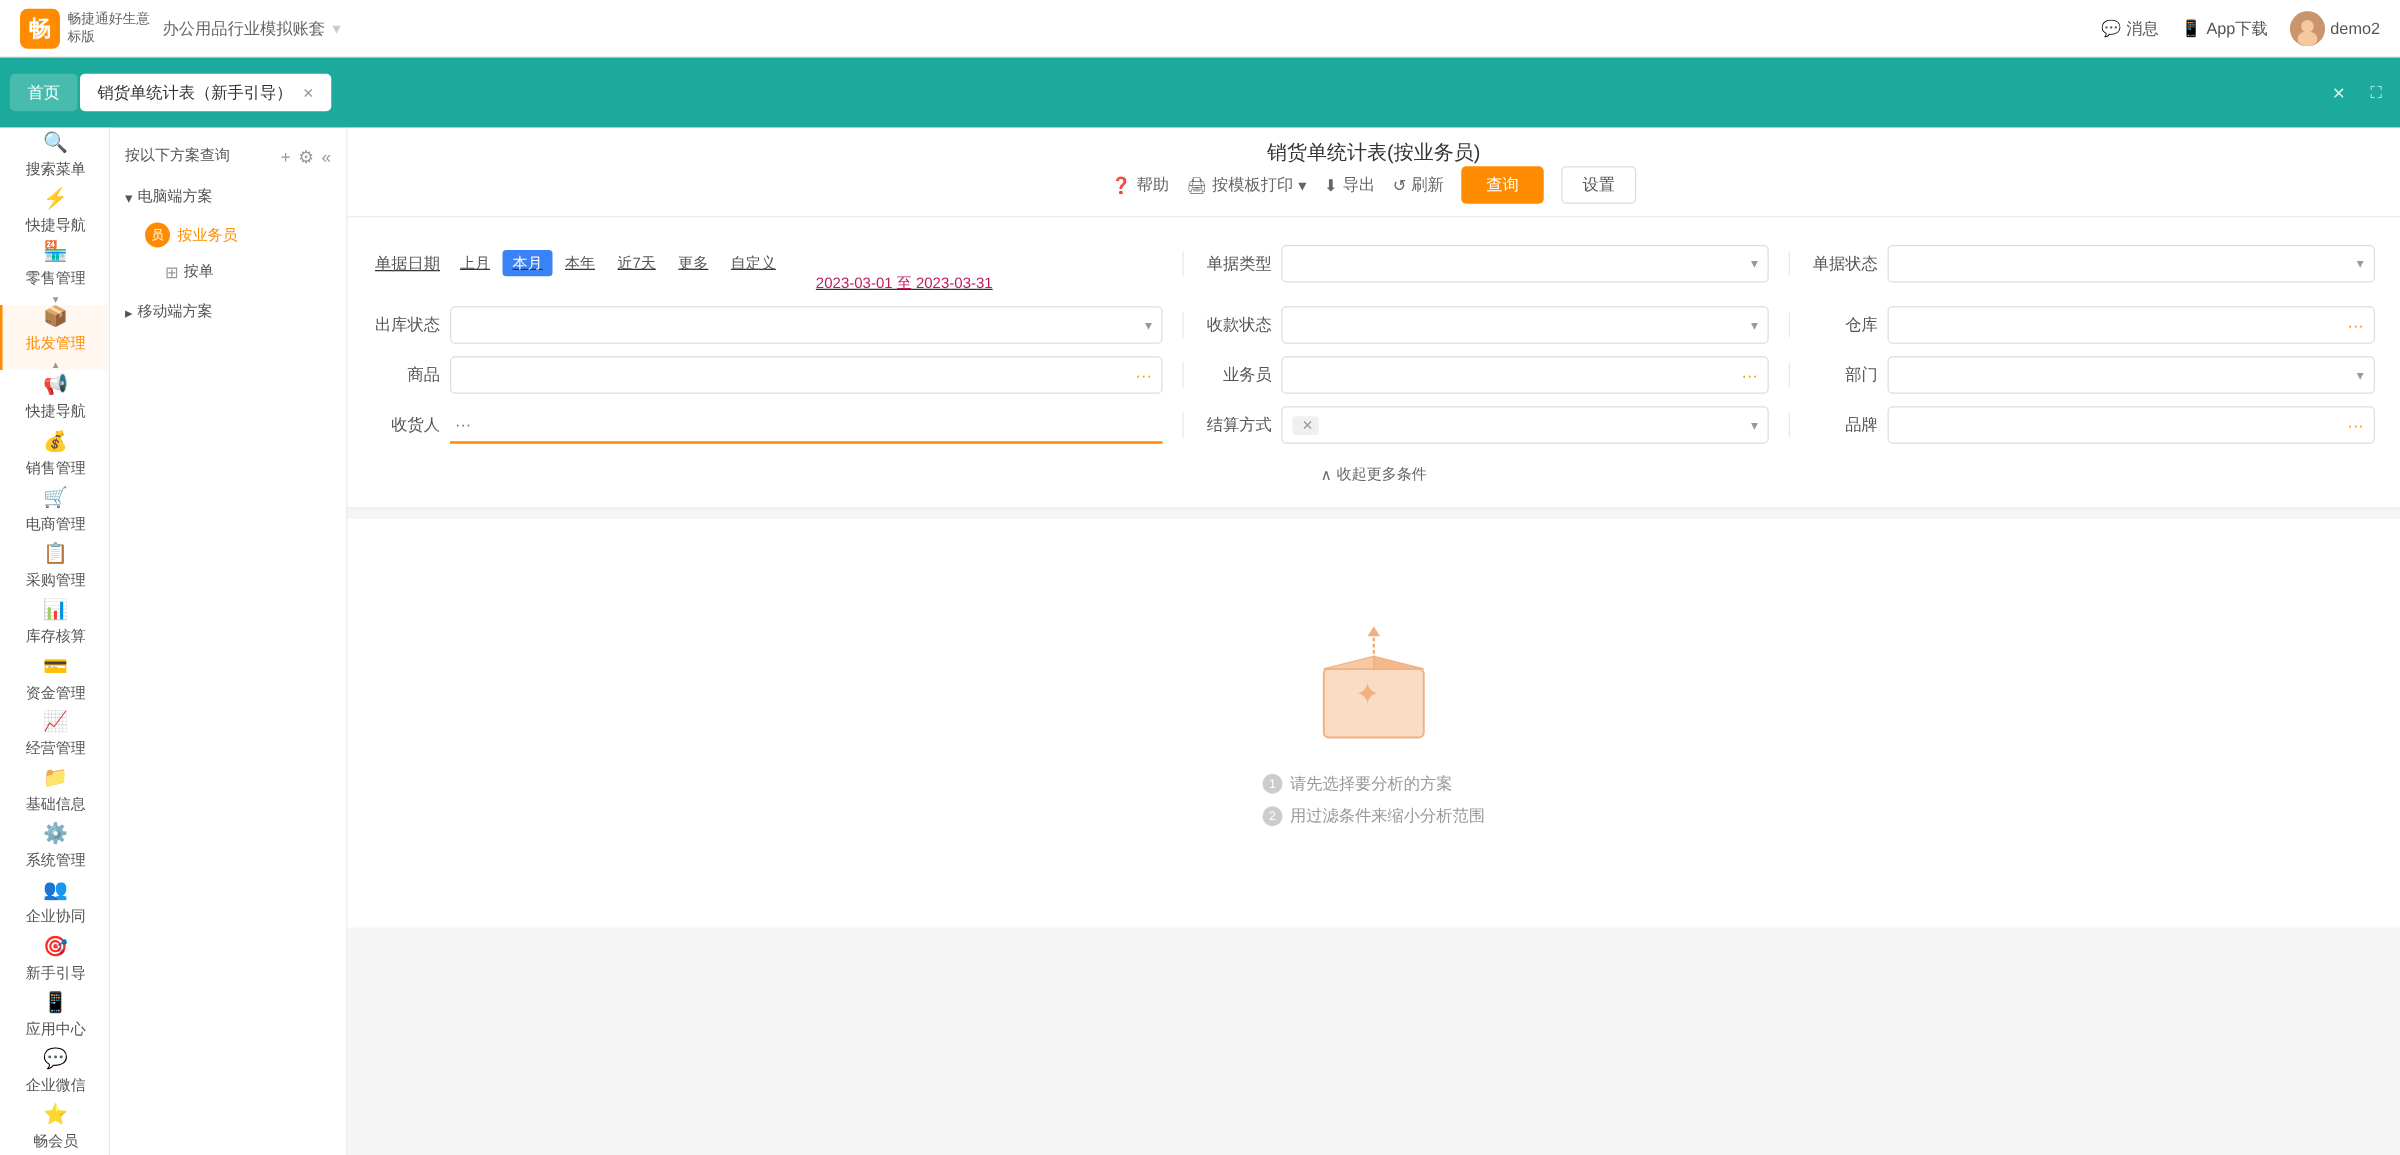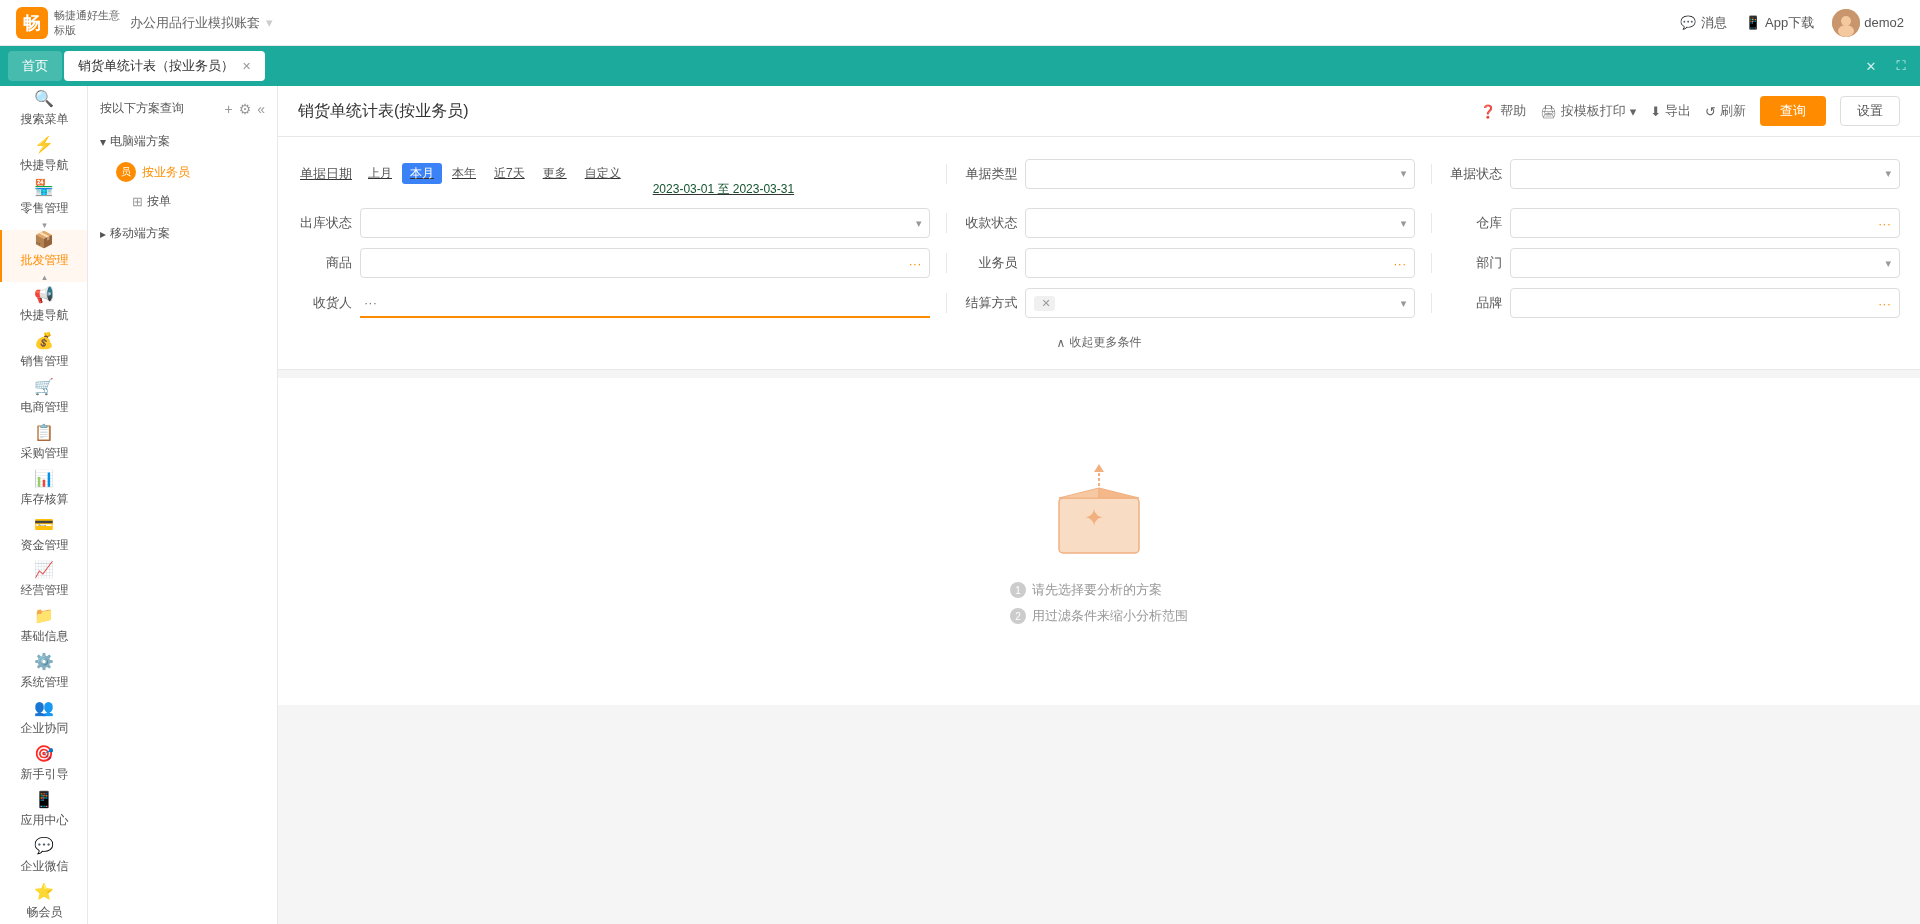--- a/index.html
+++ b/index.html
@@ -22,21 +22,21 @@
     .logo-text { font-size: 11px; color: #666; line-height: 1.3; }
     .breadcrumb-area { display: flex; align-items: center; gap: 6px; color: #666; font-size: 13px; }
     .breadcrumb-arrow { color: #ccc; }
     .top-header-right { display: flex; align-items: center; gap: 18px; color: #555; font-size: 13px; }
     .top-right-item { display: flex; align-items: center; gap: 4px; cursor: pointer; }
     .avatar { width: 28px; height: 28px; border-radius: 50%; background: #d4a574; display: flex; align-items: center; justify-content: center; color: white; font-size: 12px; overflow: hidden; }
 
     
     .tab-bar {
       background: #1baa9b;
-      height: 40px;
+      height: 56px;
       display: flex;
       align-items: center;
       padding: 0 8px;
       flex-shrink: 0;
       gap: 2px;
     }
     .tab-item {
       height: 30px;
       padding: 0 14px;
       display: flex;
@@ -163,20 +163,21 @@
     }
 
     
     .page-header {
       background: #fff;
       padding: 10px 20px;
       display: flex;
       align-items: center;
       justify-content: space-between;
       border-bottom: 1px solid #e8e8e8;
+      flex-direction: column;
     }
     .page-title { font-size: 16px; font-weight: 500; color: #333; }
     .page-actions { display: flex; align-items: center; gap: 14px; font-size: 13px; color: #666; }
     .page-action { display: flex; align-items: center; gap: 4px; cursor: pointer; }
     .btn-query {
       background: #ff8c00;
       color: white;
       border: none;
       border-radius: 4px;
       padding: 6px 20px;
@@ -261,21 +262,21 @@
       font-size: 12px;
       cursor: pointer;
       color: #555;
       border-radius: 3px;
     }
     .date-tab.active {
       background: #3b82f6;
       color: white;
       border-radius: 3px;
     }
-    .date-range { font-size: 12px; color: #14532d; margin-top: 32px; }
+    .date-range { font-size: 12px; color: #be185d; margin-top: 32px; }
     .filter-divider { width: 1px; height: 20px; background: #e8e8e8; margin: 0 16px; }
 
     .collapse-btn {
       display: flex;
       align-items: center;
       justify-content: center;
       padding: 6px 0;
       color: #666;
       font-size: 12px;
       cursor: pointer;
@@ -348,21 +349,21 @@
       <span>demo2</span>
     </div>
   </div>
 </div>
 
 <div class="tab-bar">
   <div class="tab-item home">
     <span>首页</span>
   </div>
   <div class="tab-item active">
-    <span>销货单统计表（按业务员）</span>
+    <span>销货单统计表（新手引导）</span>
     <span class="tab-close">✕</span>
   </div>
   <div class="tab-bar-actions">
     <div class="tab-bar-btn">✕</div>
     <div class="tab-bar-btn">⛶</div>
   </div>
 </div>
 
 <div class="main-layout">
 

